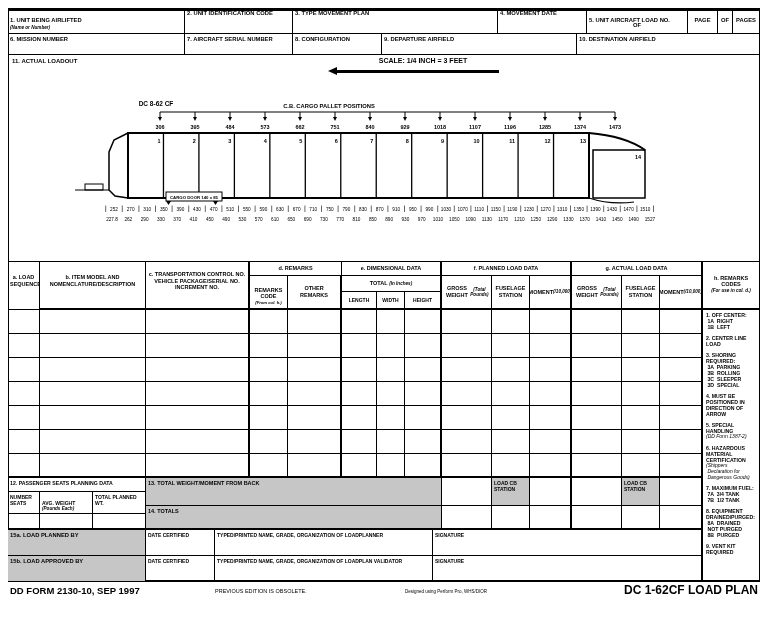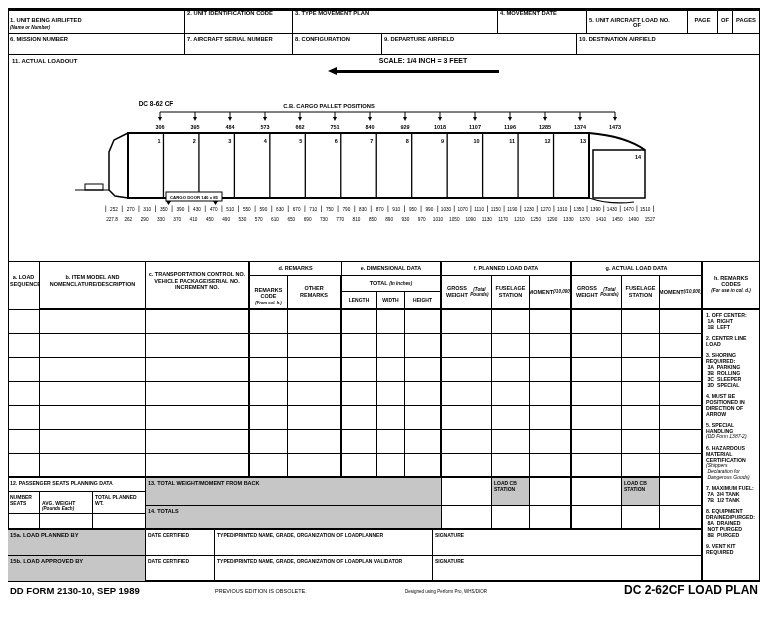--- a/index.html
+++ b/index.html
@@ -460,17 +460,17 @@
   <div class="cell gray" style="left:8px;top:530px;width:138px;height:26px;font-size:5.8px">15a. LOAD PLANNED BY</div>
   <div class="cell" style="left:146px;top:530px;width:69px;height:26px;font-size:5px">DATE CERTIFIED</div>
   <div class="cell" style="left:215px;top:530px;width:218px;height:26px;font-size:5px">TYPED/PRINTED NAME, GRADE, ORGANIZATION OF LOADPLANNER</div>
   <div class="cell br2" style="left:433px;top:530px;width:270px;height:26px;font-size:5px">SIGNATURE</div>
 
   <div class="cell gray" style="left:8px;top:556px;width:138px;height:26px;font-size:5.8px">15b. LOAD APPROVED BY</div>
   <div class="cell" style="left:146px;top:556px;width:69px;height:26px;font-size:5px">DATE CERTIFIED</div>
   <div class="cell" style="left:215px;top:556px;width:218px;height:26px;font-size:5px">TYPED/PRINTED NAME, GRADE, ORGANIZATION OF LOADPLAN VALIDATOR</div>
   <div class="cell br2" style="left:433px;top:556px;width:270px;height:26px;font-size:5px">SIGNATURE</div>
 
-  <div class="ftr" style="left:10px;top:585px;font-weight:bold;font-size:9.5px">DD FORM 2130-10, SEP 1989</div>
+  <div class="ftr" style="left:10px;top:585px;font-weight:bold;font-size:9.5px">DD FORM 2130-10, SEP 1997</div>
   <div class="ftr" style="left:215px;top:588px;font-size:5.5px">PREVIOUS EDITION IS OBSOLETE.</div>
   <div class="ftr" style="left:405px;top:589px;font-size:4.5px">Designed using Perform Pro, WHS/DIOR</div>
-  <div class="ftr" style="right:10px;top:583px;font-weight:bold;font-size:12px">DC 2-62CF LOAD PLAN</div>
+  <div class="ftr" style="right:10px;top:583px;font-weight:bold;font-size:12px">DC 1-62CF LOAD PLAN</div>
 </div>
 
 </body></html>

